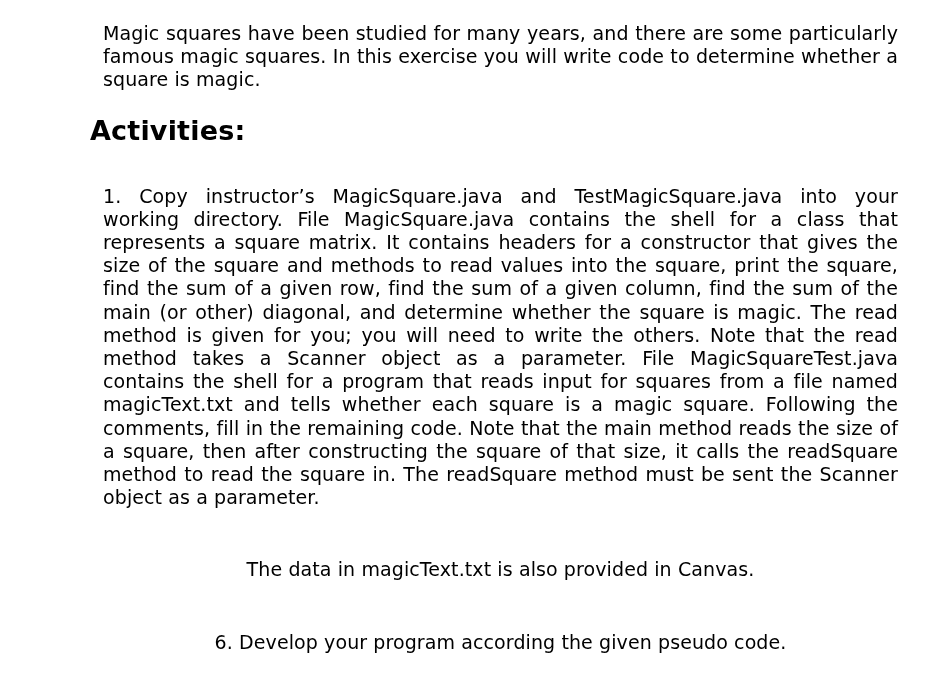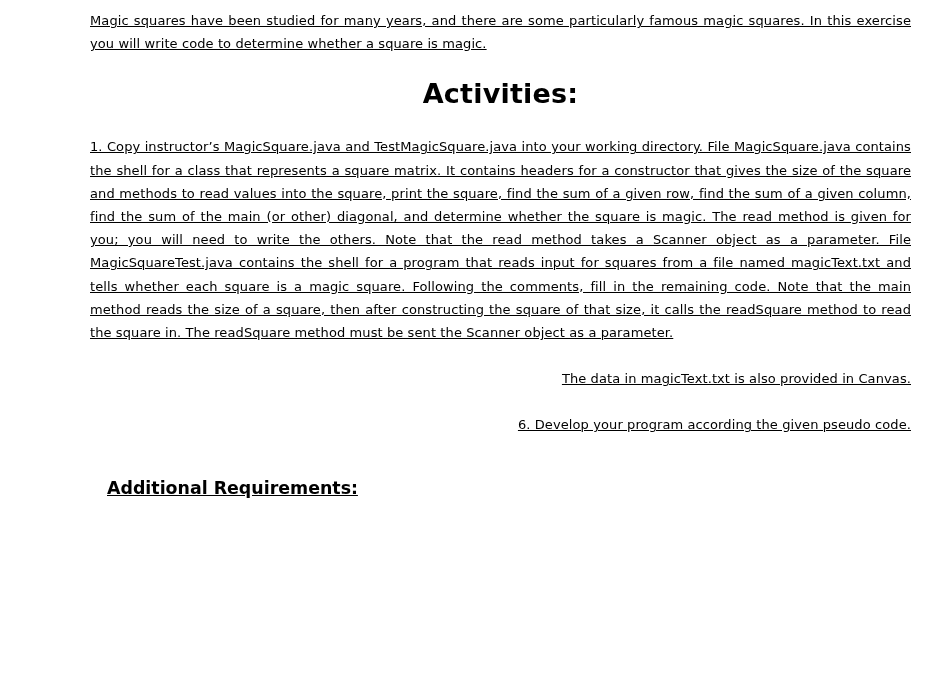--- a/index.html
+++ b/index.html
@@ -15,38 +15,36 @@
       font-family: "DejaVu Sans", "Liberation Sans", sans-serif;
       color: #000000;
     }
     .page {
       position: absolute;
       left: 90px;
       top: 9px;
       width: 821px;
     }
     .para {
-      font-size: 13px;
+      font-size: 19px;
       line-height: 23.2px;
       text-align: justify;
-      margin: 0;
+      margin: 13px;
       letter-spacing: 0.1px;
-      text-decoration: underline;
     }
     .para.left {
-      text-align: right;
+      text-align: center;
     }
     .heading {
       font-family: "DejaVu Sans", "Liberation Sans", sans-serif;
       font-weight: bold;
       font-size: 27px;
       line-height: 32px;
       margin: 23px 0 0 0;
       letter-spacing: 0.2px;
-      text-align: center;
     }
     .subheading {
       font-weight: bold;
       font-size: 17.4px;
       line-height: 23px;
       text-decoration: underline;
       margin: 17px;
       display: inline-block;
     }
     .gap-after-heading { height: 25px; }

